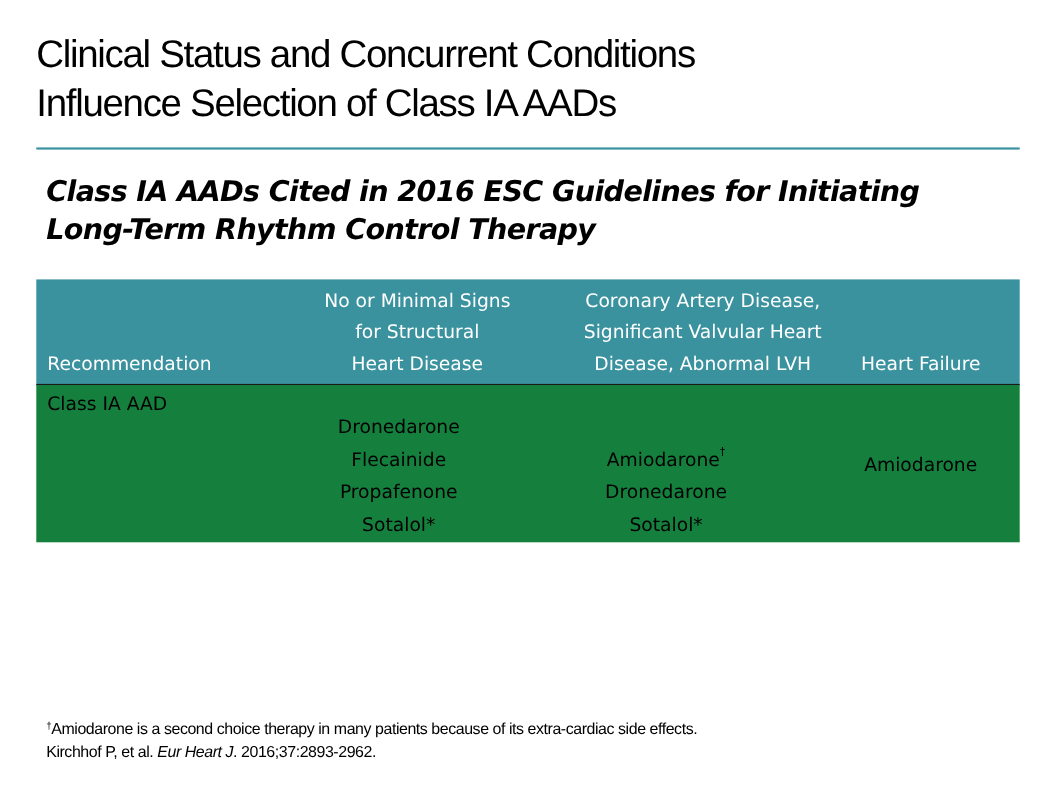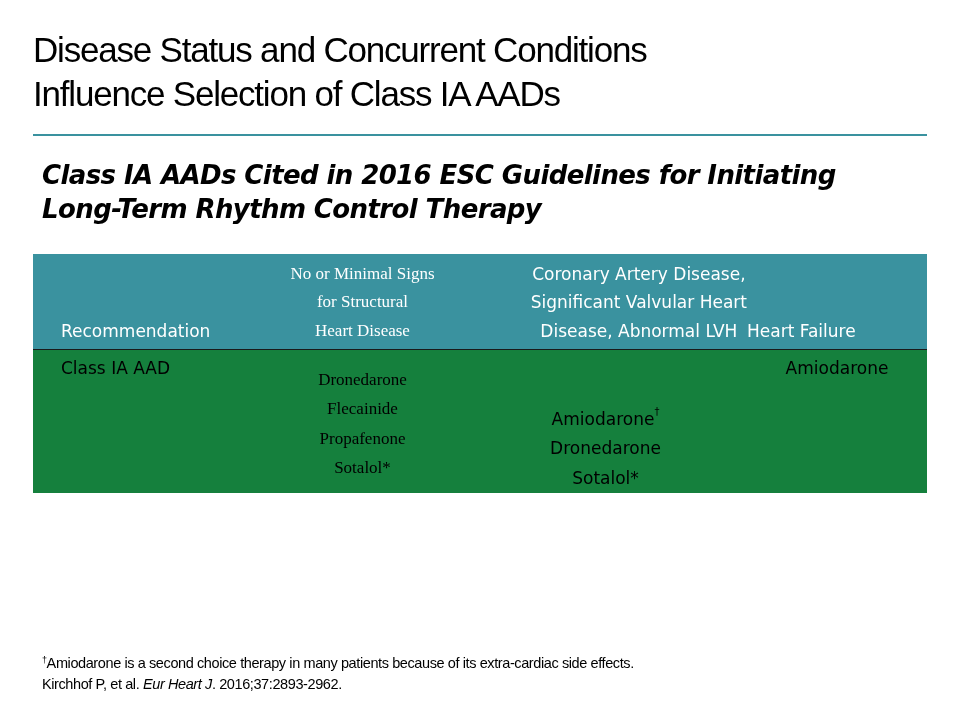--- a/index.html
+++ b/index.html
@@ -5,34 +5,34 @@
   html, body { margin:0; padding:0; background:#ffffff; }
   body { width:960px; height:720px; position:relative; overflow:hidden; font-family:"Liberation Sans", sans-serif; color:#000; }
   .title { position:absolute; left:33px; top:28px; width:900px; font-size:35px; line-height:44px; letter-spacing:-1.2px; font-family:"Liberation Sans", sans-serif; }
   .rule { position:absolute; left:33px; top:134px; width:894px; height:2px; background:#3a929f; }
   .subtitle { position:absolute; left:42px; top:158px; width:880px; font-size:26px; line-height:34px; font-weight:bold; font-family:"DejaVu Sans", sans-serif; letter-spacing:-0.6px;font-style:italic; }
   .tbl { position:absolute; left:33px; top:254px; width:894px; }
   .thead { height:96px; background:#3a929f; color:#fff; display:flex; border-bottom:1.5px solid #1a1a1a; box-sizing:border-box; }
   .th { font-family:"DejaVu Sans", sans-serif; font-size:17px; line-height:28.5px; display:flex; align-items:flex-end; padding-bottom:4px; box-sizing:border-box; }
   .tbody { height:143px; background:#15803d; display:flex; }
   .td { font-family:"DejaVu Sans", sans-serif; font-size:17px; line-height:29.5px; padding-top:4px; box-sizing:border-box; }
-  .c1 { width:228px; padding-left:28px; text-align:left;align-items:flex-end; }
-  .c2 { width:203px; text-align:center; justify-content:center;font-family:Liberation Serif, serif; }
+  .c1 { width:228px; padding-left:10px; text-align:left;align-items:flex-end; }
+  .c2 { width:203px; text-align:center; justify-content:flex-end; }
   .c3 { width:283px; text-align:center; justify-content:flex-end; }
-  .c4 { width:180px; text-align:center; }
+  .c4 { width:180px; text-align:center; justify-content:center; }
   .td.c2, .td.c3, .td.c4 { display:flex; flex-direction:column; align-items:center; }
   sup { font-size:10px; vertical-align:top; line-height:14px; }
   .foot { position:absolute; left:42px; top:653px; font-size:14.5px; line-height:21px; letter-spacing:-0.4px; }
   .foot sup { font-size:9px; }
 </style>
 </head>
 <body>
 
 <div class="title">
-  <div>Disease Status and Concurrent Conditions</div>
+  <div>Clinical Status and Concurrent Conditions</div>
   <div>Influence Selection of Class IA AADs</div>
 </div>
 <div class="rule"></div>
 
 <div class="subtitle">
   <div>Class IA AADs Cited in 2016 ESC Guidelines for Initiating</div>
   <div>Long-Term Rhythm Control Therapy</div>
 </div>
 
 <div class="tbl">

